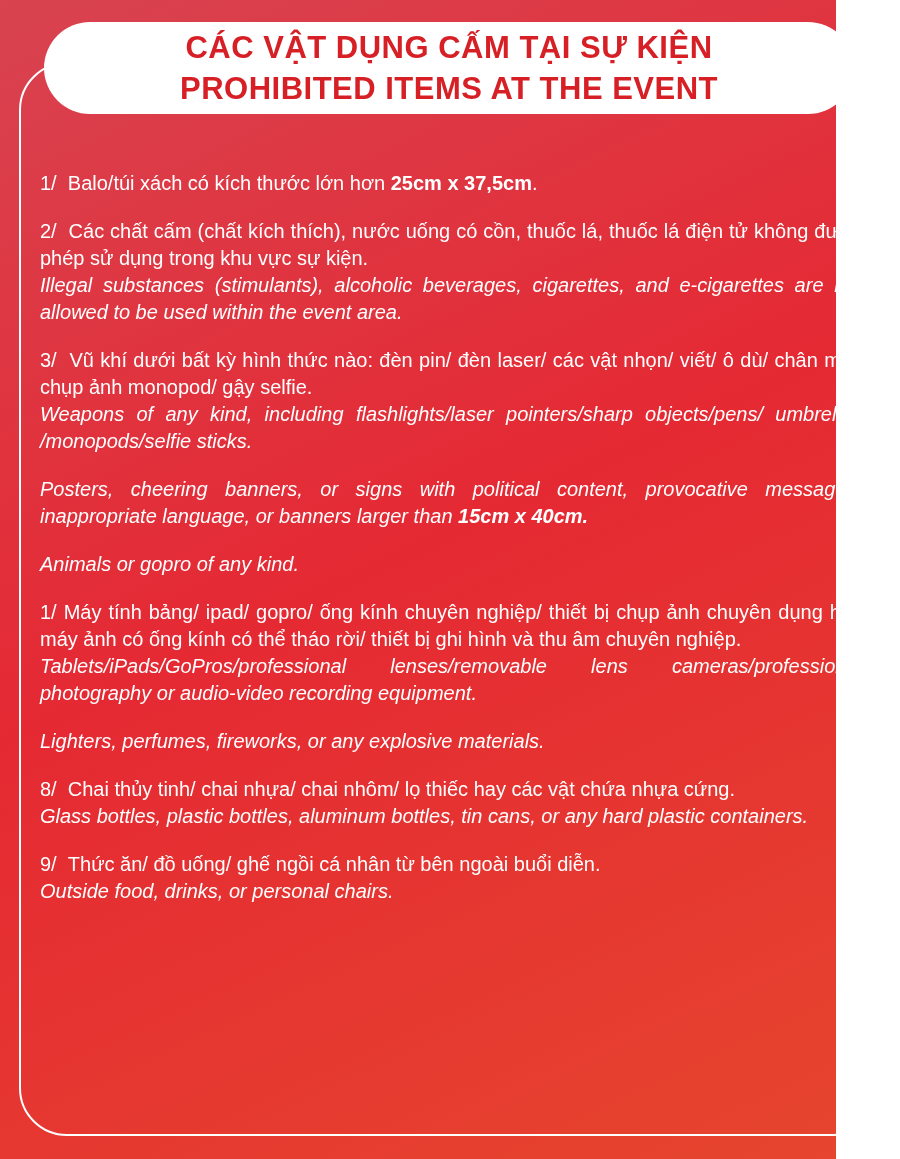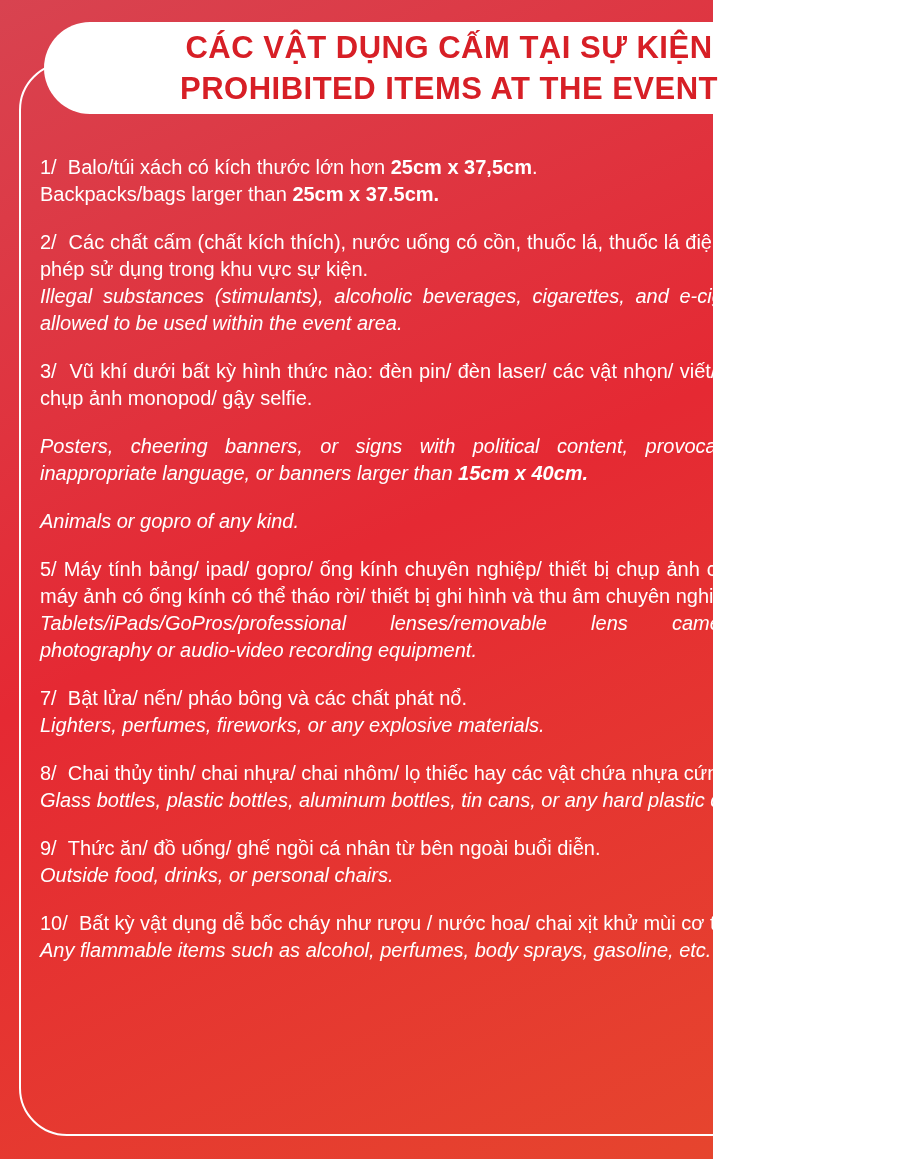--- a/index.html
+++ b/index.html
@@ -12,21 +12,21 @@
     --pill-bg:#ffffff;
   }
   html,body{margin:0;padding:0;}
   body{
     width:900px;height:1159px;
     font-family:"Liberation Sans", sans-serif;
     overflow:hidden;
   }
   .poster{
     position:relative;
-    width:713px;height:1159px;
+    width:836px;height:1159px;
     background:linear-gradient(155deg, var(--bg-top) 0%, var(--bg-mid) 48%, var(--bg-bottom) 100%);
   }
   .panel-border{
     position:absolute;
     left:19px;top:62px;
     width:862px;height:1074px;
     border:2px solid var(--panel-border);
     border-radius:48px;
     box-sizing:border-box;
     pointer-events:none;
@@ -48,21 +48,21 @@
     line-height:41px;
     letter-spacing:0.5px;
     white-space:nowrap;
   }
   .content{
     position:absolute;
     left:40px;top:154px;
     width:822px;
     z-index:1;
   }
-  .item{margin-bottom:21px;}
+  .item{margin-bottom:21px;margin-top:16px;}
   .item p{
     margin:0;
     color:var(--text);
     font-size:20px;
     line-height:27px;
     text-align:justify;
   }
   .item p.italic{font-style:italic;}
   .seg-b{font-weight:bold;}
 </style>
@@ -73,49 +73,44 @@
   <div class="panel-border"></div>
 
   <div class="header-pill">
     <div class="title-line">CÁC VẬT DỤNG CẤM TẠI SỰ KIỆN</div>
     <div class="title-line">PROHIBITED ITEMS AT THE EVENT</div>
   </div>
 
   <div class="content">
       <div class="item">
         <p class="vi"><span>1/&nbsp;&nbsp;Balo/túi xách có kích thước lớn hơn </span><span class="seg-b">25cm x 37,5cm</span><span>.</span></p>
-        <p class="en"><span>Backpacks/bags larger than </span><span class="seg-b">25cm x 37.5cm.</span></p>
       </div>
       <div class="item">
         <p class="vi"><span>2/&nbsp;&nbsp;Các chất cấm (chất kích thích), nước uống có cồn, thuốc lá, thuốc lá điện tử không được phép sử dụng trong khu vực sự kiện.</span></p>
         <p class="en italic"><span>Illegal substances (stimulants), alcoholic beverages, cigarettes, and e-cigarettes are not allowed to be used within the event area.</span></p>
       </div>
       <div class="item">
         <p class="vi"><span>3/&nbsp;&nbsp;Vũ khí dưới bất kỳ hình thức nào: đèn pin/ đèn laser/ các vật nhọn/ viết/ ô dù/ chân máy chụp ảnh monopod/ gậy selfie.</span></p>
+        <p class="en italic"><span>Weapons of any kind, including flashlights/laser pointers/sharp objects/pens/ umbrellas /monopods/selfie sticks.</span></p>
       </div>
       <div class="item">
         <p class="en italic"><span>Posters, cheering banners, or signs with political content, provocative messages, inappropriate language, or banners larger than </span><span class="seg-b">15cm x 40cm.</span></p>
       </div>
       <div class="item">
         <p class="en italic"><span>Animals or gopro of any kind.</span></p>
       </div>
       <div class="item">
-        <p class="vi"><span>5/ Máy tính bảng/ ipad/ gopro/ ống kính chuyên nghiệp/ thiết bị chụp ảnh chuyên dụng hay máy ảnh có ống kính có thể tháo rời/ thiết bị ghi hình và thu âm chuyên nghiệp.</span></p>
+        <p class="vi"><span>1/ Máy tính bảng/ ipad/ gopro/ ống kính chuyên nghiệp/ thiết bị chụp ảnh chuyên dụng hay máy ảnh có ống kính có thể tháo rời/ thiết bị ghi hình và thu âm chuyên nghiệp.</span></p>
         <p class="en italic"><span>Tablets/iPads/GoPros/professional lenses/removable lens cameras/professional photography or audio-video recording equipment.</span></p>
       </div>
       <div class="item">
-        <p class="vi"><span>7/&nbsp;&nbsp;Bật lửa/ nến/ pháo bông và các chất phát nổ.</span></p>
         <p class="en italic"><span>Lighters, perfumes, fireworks, or any explosive materials.</span></p>
       </div>
       <div class="item">
         <p class="vi"><span>8/&nbsp;&nbsp;Chai thủy tinh/ chai nhựa/ chai nhôm/ lọ thiếc hay các vật chứa nhựa cứng.</span></p>
         <p class="en italic"><span>Glass bottles, plastic bottles, aluminum bottles, tin cans, or any hard plastic containers.</span></p>
       </div>
       <div class="item">
         <p class="vi"><span>9/&nbsp;&nbsp;Thức ăn/ đồ uống/ ghế ngồi cá nhân từ bên ngoài buổi diễn.</span></p>
         <p class="en italic"><span>Outside food, drinks, or personal chairs.</span></p>
       </div>
-      <div class="item">
-        <p class="vi"><span>10/&nbsp;&nbsp;Bất kỳ vật dụng dễ bốc cháy như rượu / nước hoa/ chai xịt khử mùi cơ thể/ xăng dầu...</span></p>
-        <p class="en italic"><span>Any flammable items such as alcohol, perfumes, body sprays, gasoline, etc.</span></p>
-      </div>
     </div>
 </div>
 
 </body></html>

